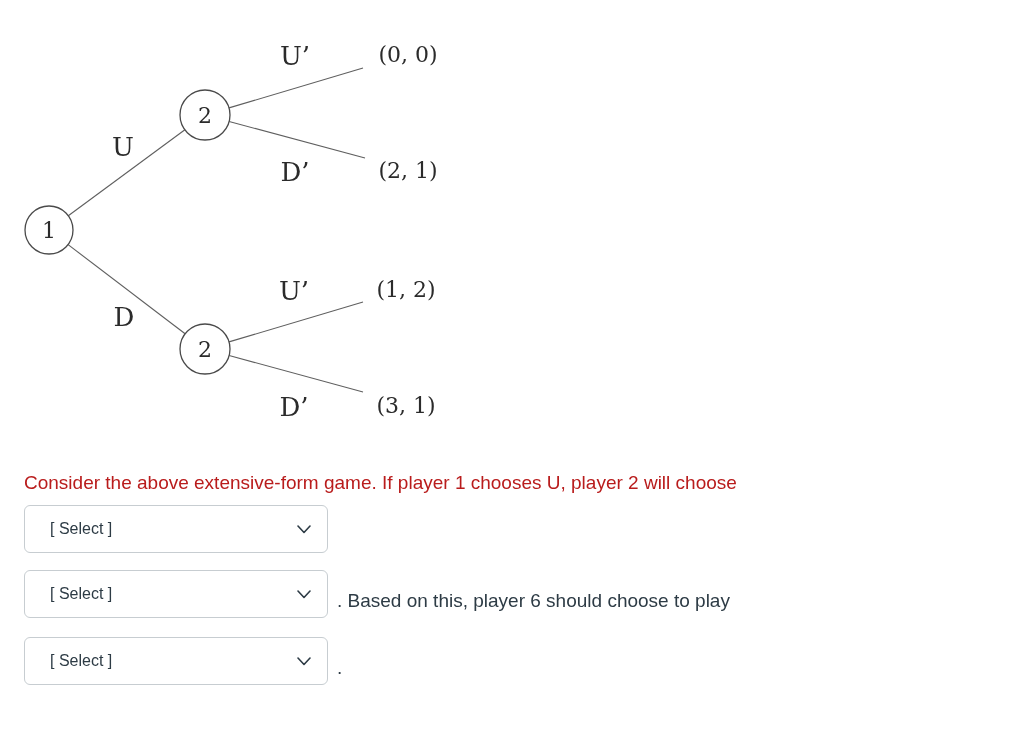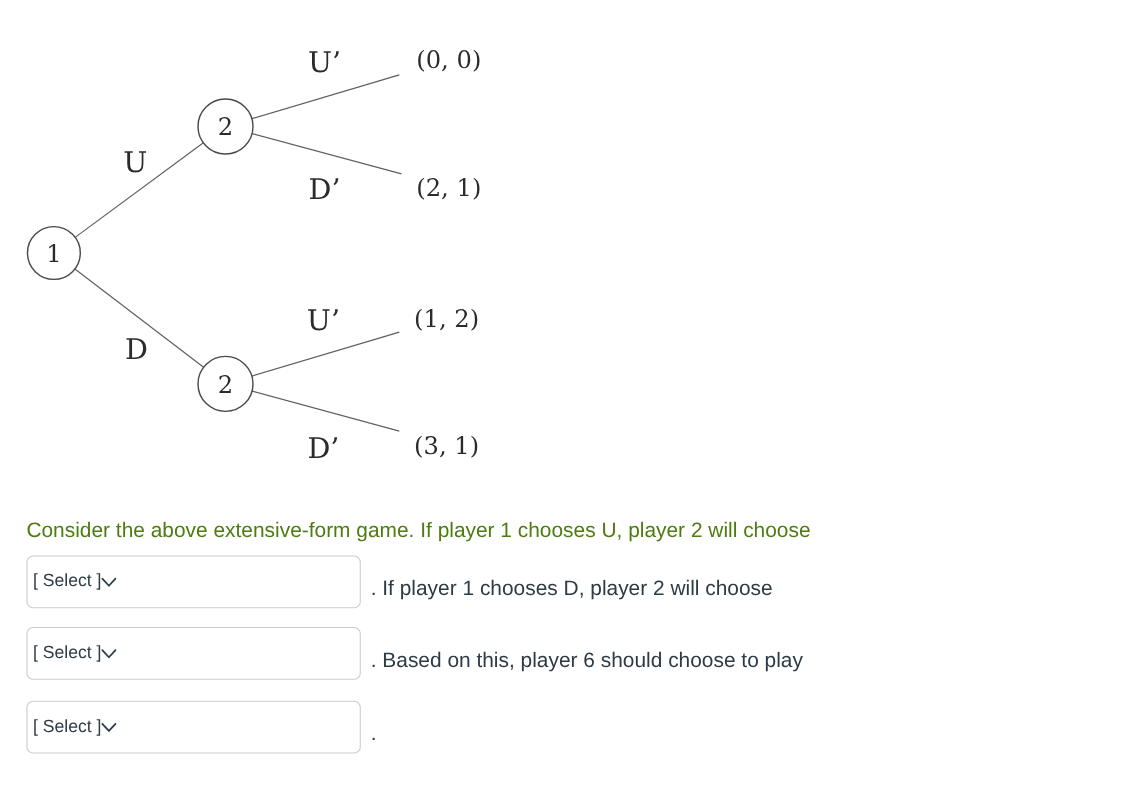--- a/index.html
+++ b/index.html
@@ -34,40 +34,41 @@
     fill: #2b2b2b;
   }
   .node-label  { font-size: 22px; }
   .edge-label  { font-size: 26px; }
   .payoff-label{ font-size: 22px; }
 
   .question-line {
     position: absolute;
     left: 24px;
     font-size: 19px;
-    color: #4d7c0f;
+    color: #b91c1c;
     white-space: nowrap;
   }
   .select-row {
     position: absolute;
     left: 24px;
     display: flex;
     align-items: center;
     white-space: nowrap;
   }
   .select-box {
     width: 304px;
     height: 48px;
     box-sizing: border-box;
     border: 1px solid #c7cdd1;
     border-radius: 6px;
     background: #ffffff;
     display: flex;
     align-items: center;
-    padding: 0 16px 0 5px;
+    justify-content: space-between;
+    padding: 0 16px 0 25px;
     cursor: pointer;
     flex: 0 0 auto;
   }
   .select-value {
     font-size: 16px;
     color: #2d3b45;
   }
   .chevron {
     display: inline-flex;
     align-items: center;
@@ -118,21 +119,20 @@
 
   <div class="select-row" style="top: 505px;">
     <div class="select-box" role="button" aria-haspopup="listbox">
       <span class="select-value">[ Select ]</span>
       <span class="chevron">
         <svg width="14" height="9" viewBox="0 0 14 9">
           <polyline points="1,1 7,7.5 13,1" fill="none" stroke="#2d3b45" stroke-width="1.6" stroke-linecap="round" stroke-linejoin="round"></polyline>
         </svg>
       </span>
     </div>
-    <span class="row-text">. If player 1 chooses D, player 2 will choose</span>
   </div>
 
   <div class="select-row" style="top: 570px;">
     <div class="select-box" role="button" aria-haspopup="listbox">
       <span class="select-value">[ Select ]</span>
       <span class="chevron">
         <svg width="14" height="9" viewBox="0 0 14 9">
           <polyline points="1,1 7,7.5 13,1" fill="none" stroke="#2d3b45" stroke-width="1.6" stroke-linecap="round" stroke-linejoin="round"></polyline>
         </svg>
       </span>

